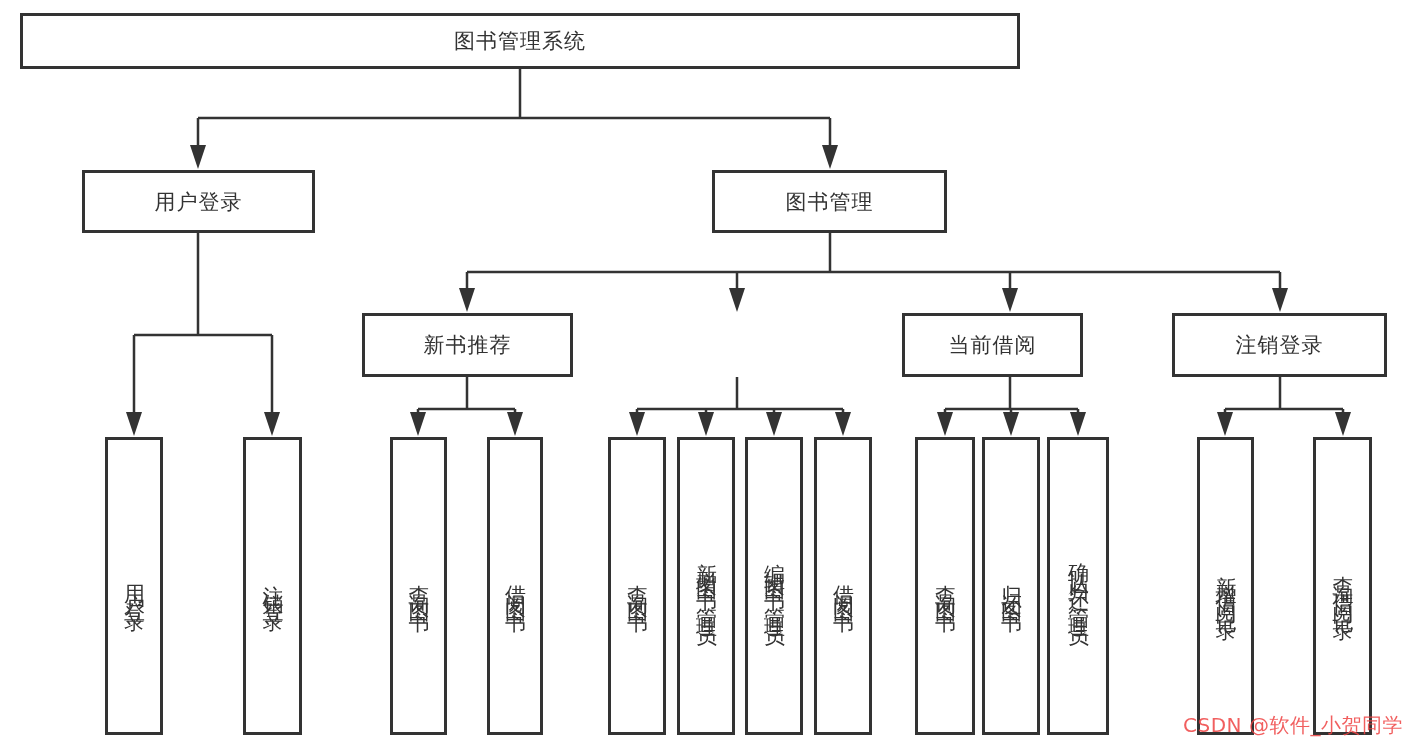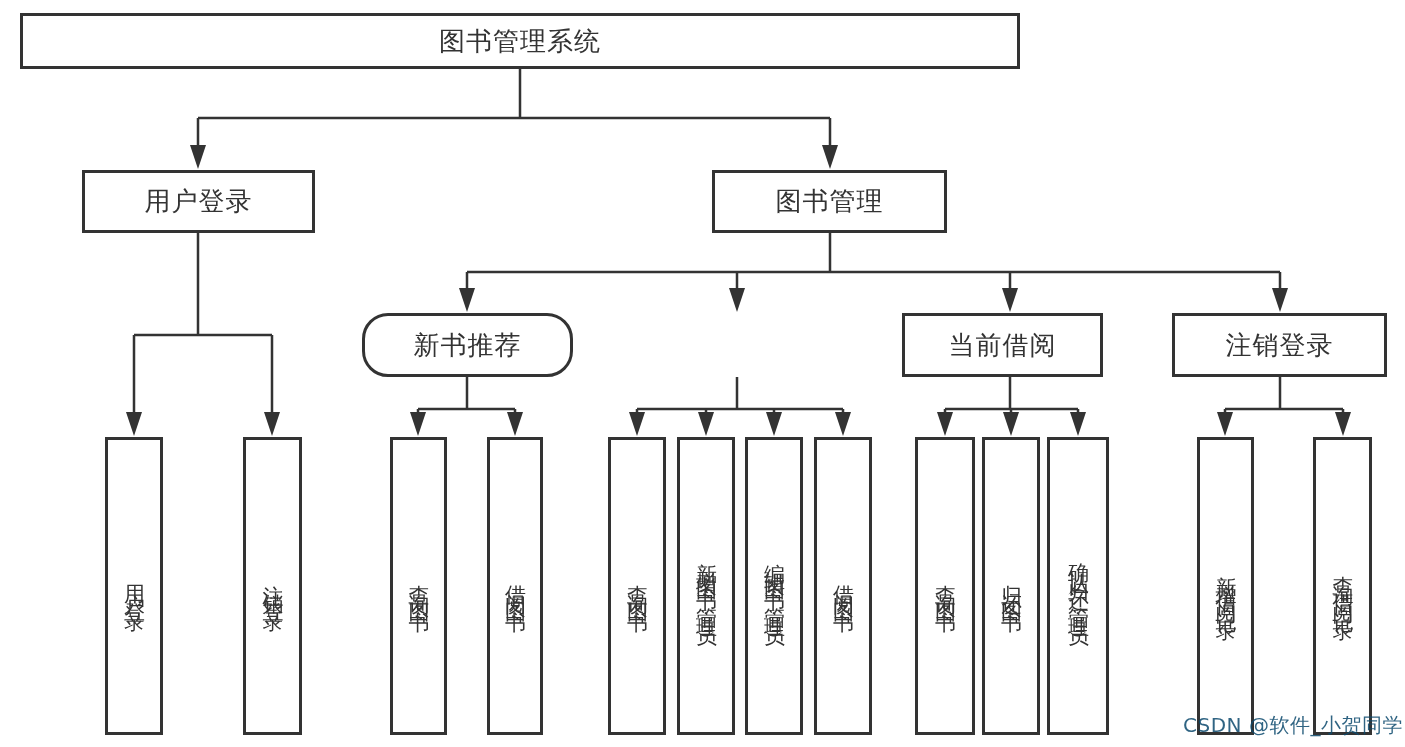--- a/index.html
+++ b/index.html
@@ -13,33 +13,33 @@
   }
   .connectors { position:absolute; left:0; top:0; z-index:1; }
   .node {
     position:absolute;
     box-sizing:border-box;
     border:3px solid #333333;
     background:#ffffff;
     display:flex; align-items:center; justify-content:center;
     z-index:2;
   }
-  .hlabel { font-size:26px; letter-spacing:1px; white-space:nowrap; }
+  .hlabel { font-size:21px; letter-spacing:1px; white-space:nowrap; }
   .vtext {
     writing-mode:vertical-rl;
     text-orientation:mixed;
     font-size:21px;
     letter-spacing:9px;
     line-height:1.1;
   }
   .watermark {
     position:absolute;
     left:1183px; top:712px;
     font-size:20px;
-    color:#0c4a6e;
+    color:#ef4444;
     opacity:0.85;
     z-index:6;
     white-space:nowrap;
     letter-spacing:0.5px;
   }
 </style>
 </head>
 <body>
 
 <div class="canvas">
@@ -85,24 +85,24 @@
     <span class="hlabel">图书管理系统</span>
   </div>
 
   <div class="node" style="left:82px; top:170px; width:233px; height:63px;">
     <span class="hlabel">用户登录</span>
   </div>
   <div class="node" style="left:712px; top:170px; width:235px; height:63px;">
     <span class="hlabel">图书管理</span>
   </div>
 
-  <div class="node" style="left:362px; top:313px; width:211px; height:64px;border-radius:26px;">
+  <div class="node" style="left:362px; top:313px; width:211px; height:64px;">
     <span class="hlabel">新书推荐</span>
   </div>
-  <div class="node" style="left:902px; top:313px; width:201px; height:64px;">
+  <div class="node" style="left:902px; top:313px; width:181px; height:64px;">
     <span class="hlabel">当前借阅</span>
   </div>
   <div class="node" style="left:1172px; top:313px; width:215px; height:64px;">
     <span class="hlabel">注销登录</span>
   </div>
 
   <div class="node vnode" style="left:105px; top:437px; width:58px; height:298px;">
     <span class="vtext">用户登录</span>
   </div>
   <div class="node vnode" style="left:243px; top:437px; width:59px; height:298px;">

